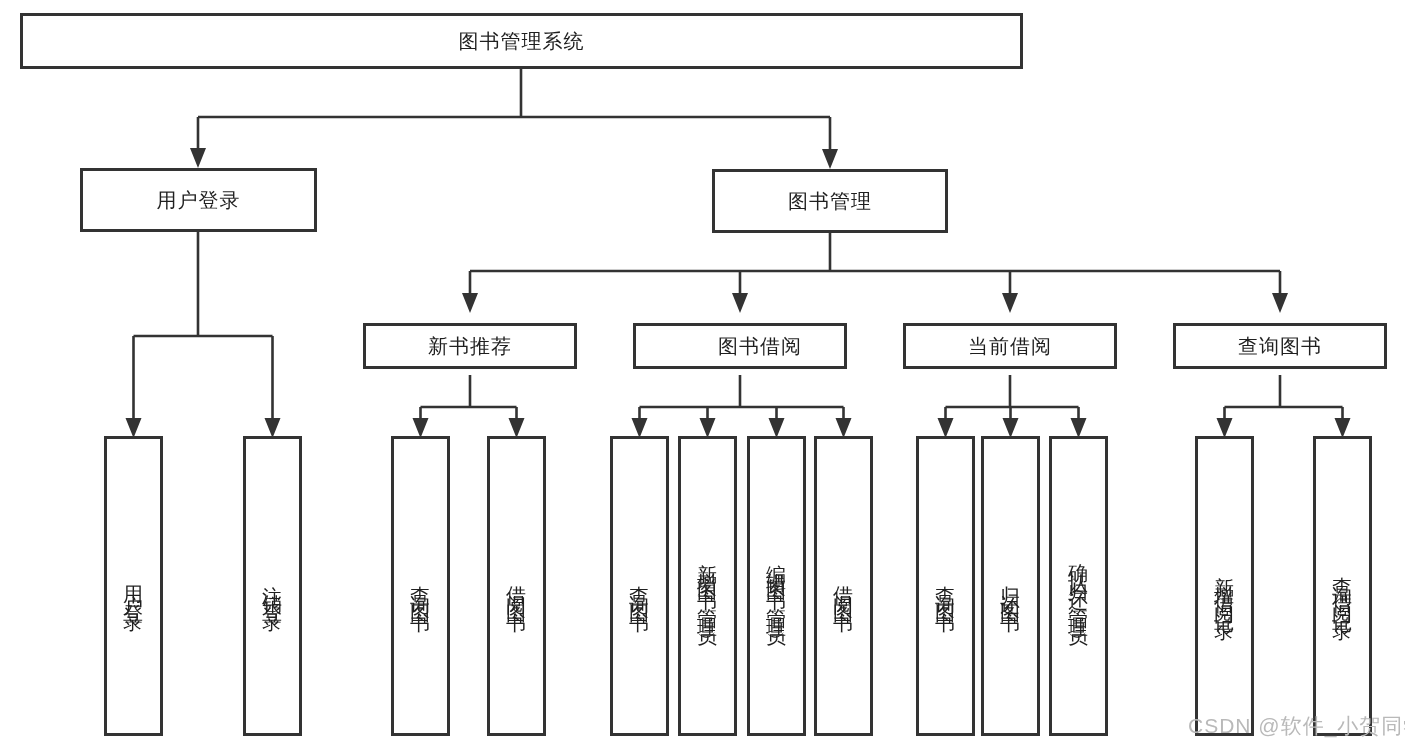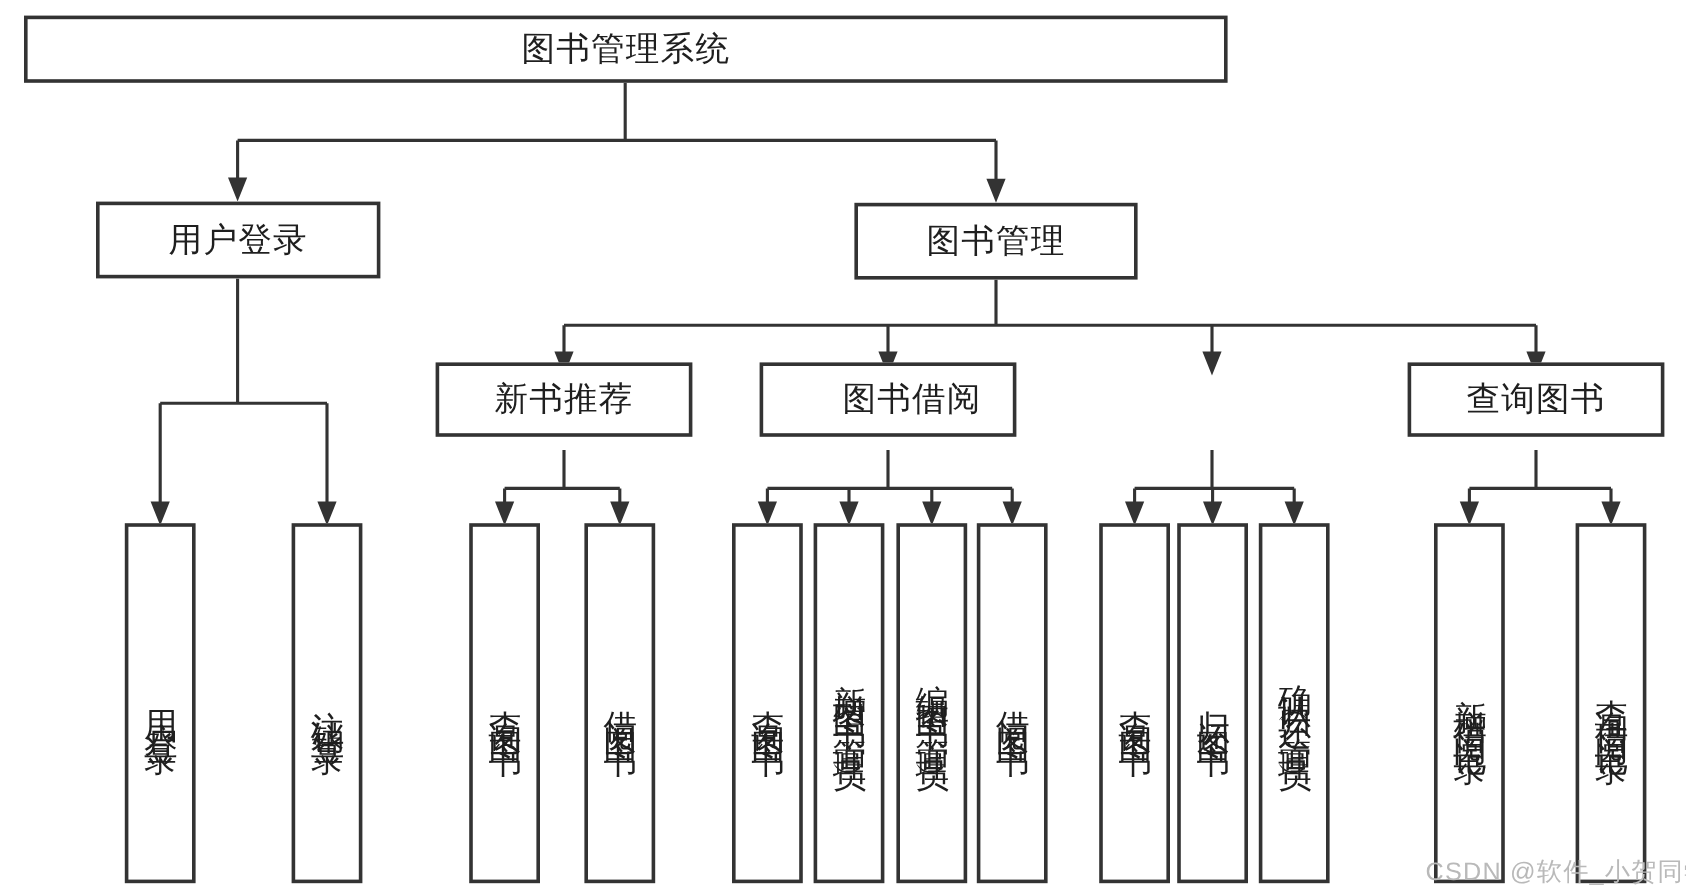--- a/index.html
+++ b/index.html
@@ -19,40 +19,40 @@
   .wires .arrow { fill: var(--line, #333); stroke: none; }
 
   .node {
     position: absolute;
     z-index: 2;
     background: #fff;
     border: 3px solid var(--box_border, #333);
     display: flex;
     align-items: center;
     justify-content: center;
-    font-size: 28px;
+    font-size: 20px;
     color: var(--text, #222);
     letter-spacing: 1px;
     text-align: left;
   }
 
   .vnode {
     writing-mode: vertical-rl;
     text-orientation: mixed;
     line-height: 1;
     letter-spacing: 9px;
     padding-top: 4px;
   }
 
   
   .b-root  { left: 20px;   top: 13px;  width: 1003px; height: 56px; }
   .b-login { left: 80px;   top: 168px; width: 237px;  height: 64px; }
   .b-mgmt  { left: 712px;  top: 169px; width: 236px;  height: 64px; }
 
-  .b-l3 { top: 302px; width: 214px; height: 62px; }
+  .b-l3 { top: 323px; width: 214px; height: 46px; }
   .b-l3-newbooks { left: 363px; }
   .b-l3-borrow   { left: 633px; padding-left: 40px; }
   .b-l3-current  { left: 903px; }
   .b-l3-records  { left: 1173px; }
 
   .leaf { top: 436px; width: 59px; height: 300px; }
   .v1  { left: 104px; }
   .v2  { left: 243px; }
   .v3  { left: 391px; }
   .v4  { left: 487px; }
@@ -114,20 +114,21 @@
       M1334.5,418 L1350.5,418 L1342.5,438 Z"></path>
   </svg>
 
   <div class="node b-root">图书管理系统</div>
 
   <div class="node b-login">用户登录</div>
   <div class="node b-mgmt">图书管理</div>
 
   <div class="node b-l3 b-l3-newbooks">新书推荐</div>
   <div class="node b-l3 b-l3-borrow">图书借阅</div>
+  <div class="node b-l3 b-l3-current">当前借阅</div>
   <div class="node b-l3 b-l3-records">查询图书</div>
 
   <div class="node vnode leaf v1">用户登录</div>
   <div class="node vnode leaf v2">注销登录</div>
 
   <div class="node vnode leaf v3">查询图书</div>
   <div class="node vnode leaf v4">借阅图书</div>
 
   <div class="node vnode leaf v5">查询图书</div>
   <div class="node vnode leaf v6">新增图书（管理员）</div>

